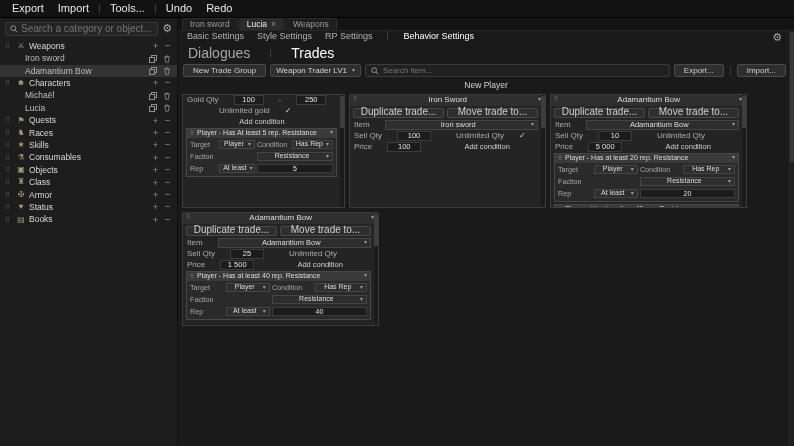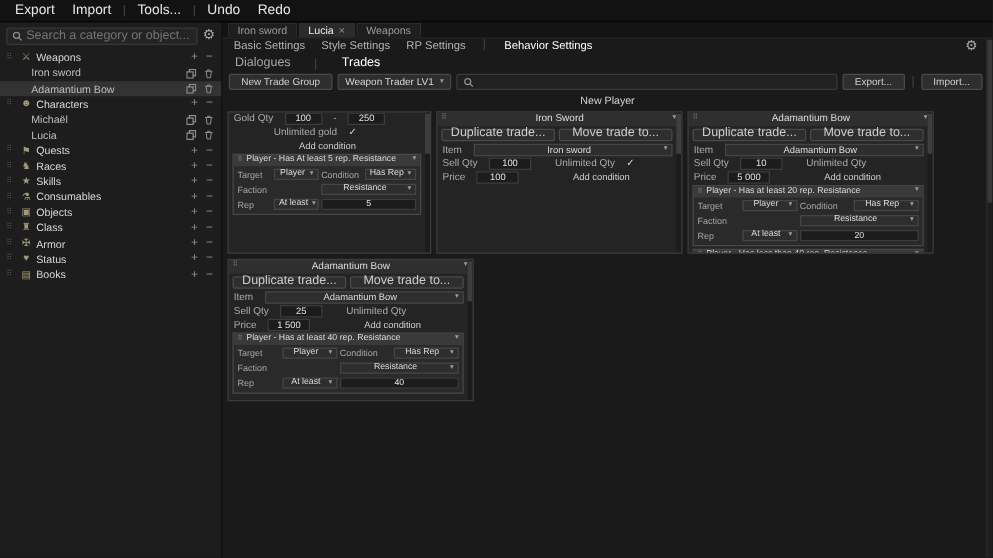--- a/index.html
+++ b/index.html
@@ -34,21 +34,21 @@
 
 
 .main{flex:1;display:flex;flex-direction:column;min-width:0;position:relative}
 .doc-tabs{flex:0 0 13px;background:#141414;display:flex;align-items:flex-end;padding-left:4px;gap:1px;border-bottom:1px solid #262626}
 .doc-tab{height:12px;display:flex;align-items:center;gap:4px;padding:0 7px;font-size:8.5px;background:#1e1e1e;color:#9c9c9c;border:1px solid #2e2e2e;border-bottom:0;border-radius:2px 2px 0 0}
 .doc-tab.active{background:#2b2b2b;color:#ececec}
 .tab-close{font-size:8.5px;color:#8f8f8f}
 .settings-tabs{flex:0 0 14px;display:flex;align-items:flex-start;gap:13px;padding:0 9px;font-size:9px;color:#b3b3b3}
 .settings-tab.active{color:#fff}
 .settings-tabs .gear{margin-left:auto;margin-right:3px}
-.subtabs{flex:0 0 12px;display:flex;align-items:center;gap:18px;padding:0 10px;font-size:10px;color:#a6a6a6}
+.subtabs{flex:0 0 12px;display:flex;align-items:center;gap:18px;padding:0 10px;font-size:14px;color:#a6a6a6}
 .subtab.active{color:#fff}
 .toolbar{flex:0 0 16px;display:flex;align-items:center;gap:4px;padding:1px 8px 1px 5px}
 .btn{background:#2e2e2e;border:1px solid #4a4a4a;border-radius:2px;color:#cfcfcf;font-size:8px;height:13px;display:inline-flex;align-items:center;justify-content:center;padding:0 9px;cursor:default;white-space:nowrap}
 .select{background:#2e2e2e;border:1px solid #474747;border-radius:2px;color:#d6d6d6;font-size:8px;height:13px;display:inline-flex;align-items:center;gap:5px;padding:0 5px;white-space:nowrap}
 .caret{font-size:6px;color:#9b9b9b}
 .search-item{flex:1;display:flex;align-items:center;gap:4px;background:#212121;border:1px solid #3a3a3a;border-radius:2px;height:13px;padding:0 5px;min-width:0}
 .search-item input{flex:1;background:transparent;border:0;outline:0;color:#bdbdbd;font-size:8px;font-family:inherit;min-width:0}
 .new-trade{flex:0 0 13px;display:flex;align-items:center;justify-content:center;font-size:8.5px;color:#d2d2d2;cursor:default}
 
 
@@ -57,21 +57,21 @@
 .card.trader{width:163px}
 .card.trade{width:197px}
 .card-scroll{position:absolute;top:0;right:0;width:4px;height:100%;background:#1c1c1c}
 .card-scroll .thumb{position:absolute;top:1px;left:0;width:4px;height:32px;background:#3e3e3e}
 .card-header{height:11px;background:#2f2f2f;display:flex;align-items:center;gap:3px;padding:0 4px 0 3px;font-size:8px;color:#dedede}
 .card-header .drag{color:#7d7d7d;font-size:6px}
 .card-header .title{flex:1;text-align:center}
 .trader-title{height:11px;display:flex;align-items:center;justify-content:center;font-size:8.5px;color:#cdcdcd}
 .btn-row{display:flex;gap:3px;margin:2px 7px 2px 3px}
 .btn-row .btn{flex:1;height:10px;font-size:10px;padding:0}
-.frow{display:flex;align-items:flex-end;gap:9px;margin:0 7px 1px 4px;height:10px;font-size:8px;color:#ababab}
+.frow{display:flex;align-items:flex-end;gap:15px;margin:0 7px 1px 4px;height:10px;font-size:8px;color:#ababab}
 .lab{white-space:nowrap}
 .flex1{flex:1}
 .inp{background:#1c1c1c;border:1px solid #3c3c3c;height:10px;color:#e2e2e2;font-size:7.5px;font-family:inherit;padding:0 2px;outline:0}
 .num{text-align:center}
 .w30{width:30px}.w34{width:34px}
 .check{color:#d6d6d6;font-size:8px}
 .dd{background:#2e2e2e;border:1px solid #454545;height:10px;color:#dedede;font-size:7.5px;display:inline-flex;align-items:center;gap:3px;padding:0 3px;white-space:nowrap}
 .dd .val{flex:1;text-align:center}
 .checkrow{padding-left:32px}
 .addc{height:10px;font-size:7.5px;padding:0}
@@ -300,20 +300,21 @@
           <span class="val">Weapon Trader LV1</span>
           <span class="caret">▾</span>
         </span>
         <div class="search-item">
           <span>
               <svg width="8" height="8" viewBox="0 0 8 8">
                 <circle cx="3.2" cy="3.2" r="2.4" fill="none" stroke="#8f8f8f" stroke-width="1"></circle>
                 <line x1="5" y1="5" x2="7.3" y2="7.3" stroke="#8f8f8f" stroke-width="1"></line>
               </svg>
             </span>
+          <input placeholder="Search item..." style="">
         </div>
         <span class="btn">Export...</span>
         <span class="vdiv"></span>
         <span class="btn">Import...</span>
       </div>
 
       <div class="new-trade">New Player</div>
 
       <div class="cards">
 

